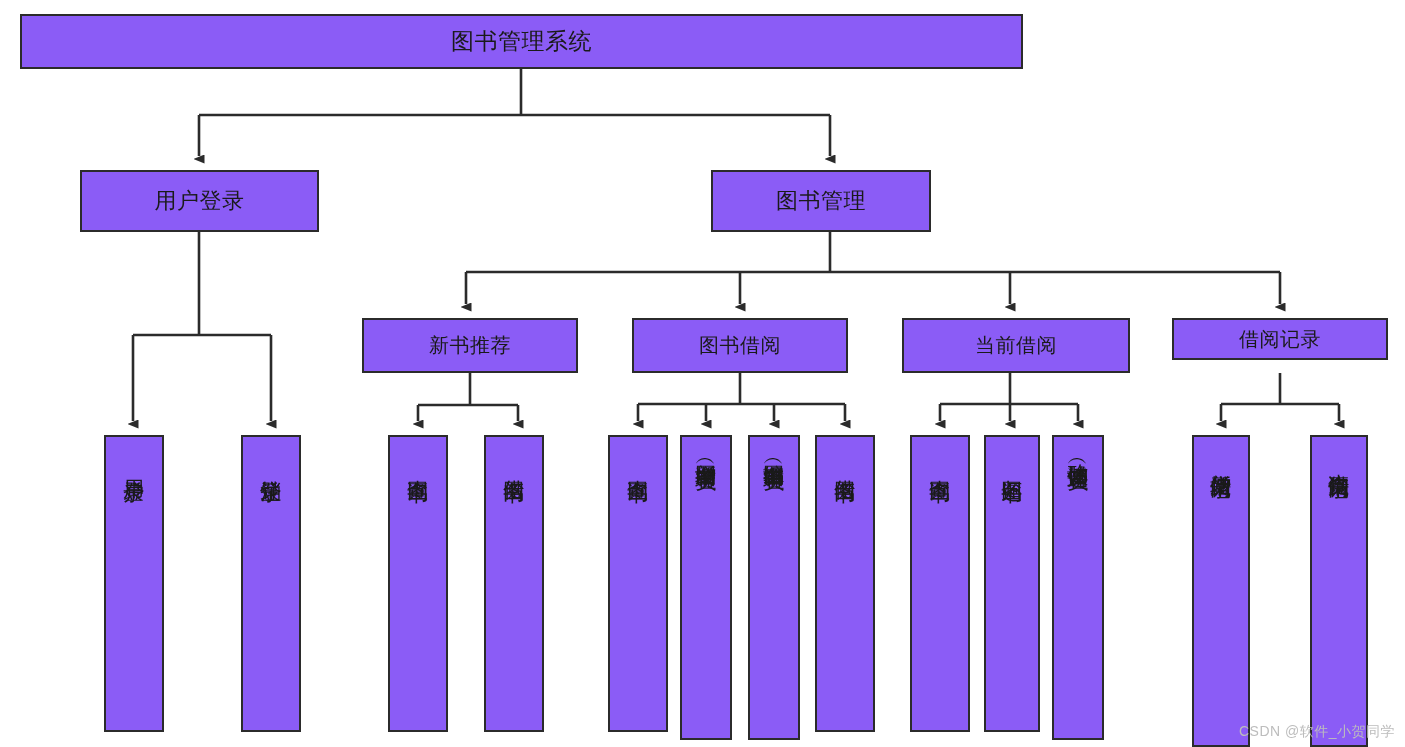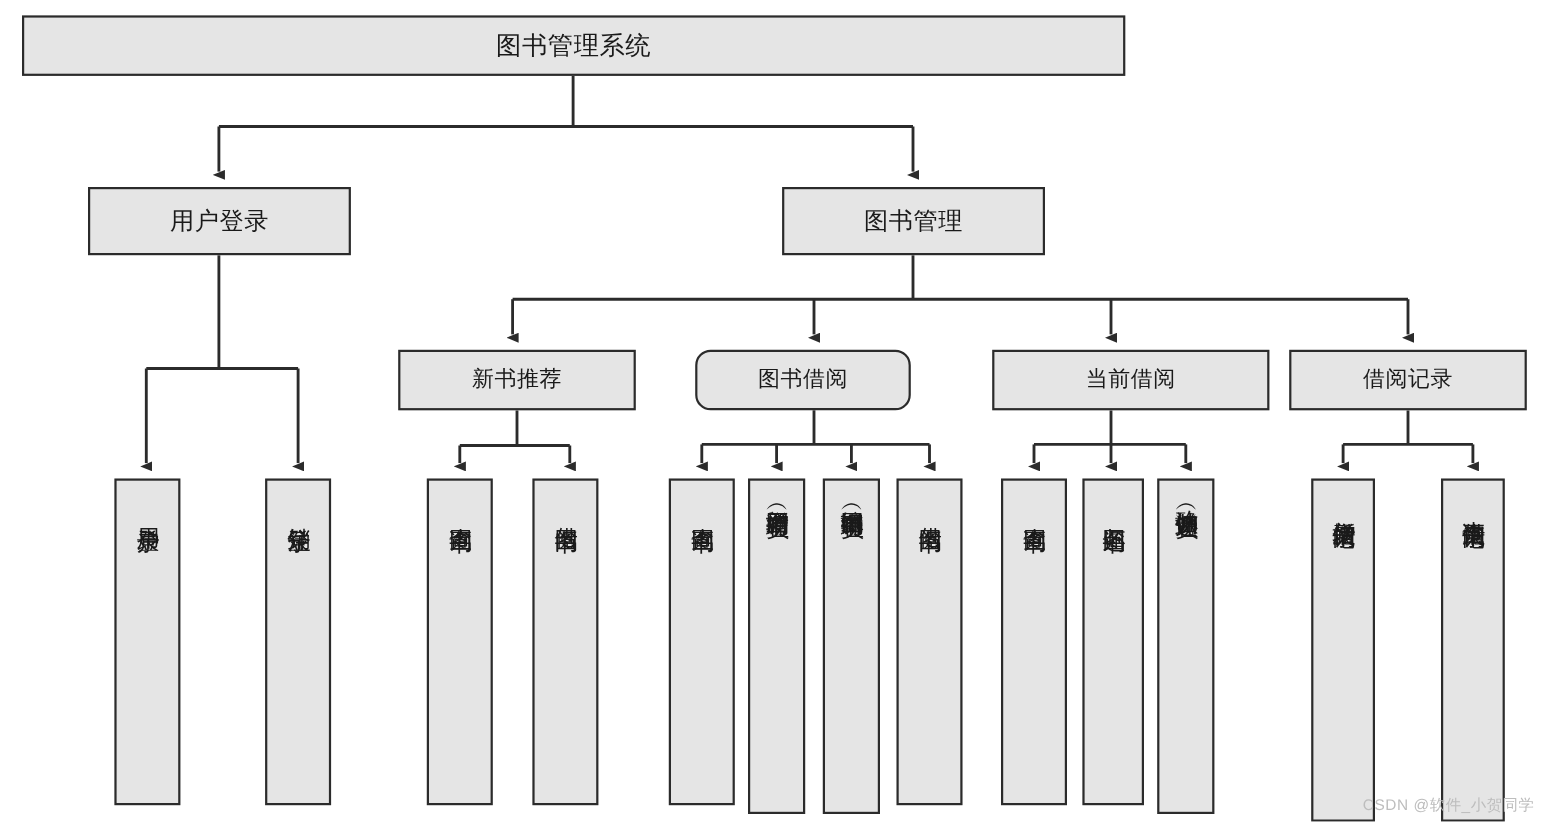--- a/index.html
+++ b/index.html
@@ -20,21 +20,21 @@
     left: 0;
     top: 0;
     width: 1405px;
     height: 747px;
     pointer-events: none;
   }
   .node {
     position: absolute;
     box-sizing: border-box;
     border: 2px solid #2b2b2b;
-    background: #e5e5e5;
+    background: #8b5cf6;
     display: flex;
     align-items: center;
     justify-content: center;
     color: #1a1a1a;
     z-index: 2;
   }
   .node .label {
     font-size: 22px;
     line-height: 1.12;
     letter-spacing: 0.5px;
@@ -121,34 +121,34 @@
     </g>
   </svg>
 
   <div class="node root" style="left:20px; top:14px; width:1003px; height:55px;">
     <span class="label">图书管理系统</span>
   </div>
 
   <div class="node level2" style="left:80px; top:170px; width:239px; height:62px;">
     <span class="label">用户登录</span>
   </div>
-  <div class="node level2" style="left:711px; top:170px; width:239px; height:62px;">
+  <div class="node level2" style="left:711px; top:170px; width:220px; height:62px;">
     <span class="label">图书管理</span>
   </div>
 
   <div class="node level3" style="left:362px; top:318px; width:216px; height:55px;">
     <span class="label">新书推荐</span>
   </div>
-  <div class="node level3" style="left:632px; top:318px; width:196px; height:55px;border-radius:14px;">
+  <div class="node level3" style="left:632px; top:318px; width:216px; height:55px;">
     <span class="label">图书借阅</span>
   </div>
-  <div class="node level3" style="left:902px; top:318px; width:252px; height:55px;">
+  <div class="node level3" style="left:902px; top:318px; width:228px; height:55px;">
     <span class="label">当前借阅</span>
   </div>
-  <div class="node level3" style="left:1172px; top:318px; width:216px; height:55px;">
+  <div class="node level3" style="left:1172px; top:318px; width:216px; height:42px;">
     <span class="label">借阅记录</span>
   </div>
 
   <div class="node vertical" style="left:104px; top:435px; width:60px; height:297px;">
     <span class="label">用户登录</span>
   </div>
   <div class="node vertical" style="left:241px; top:435px; width:60px; height:297px;">
     <span class="label">注销登录</span>
   </div>
   <div class="node vertical" style="left:388px; top:435px; width:60px; height:297px;">

